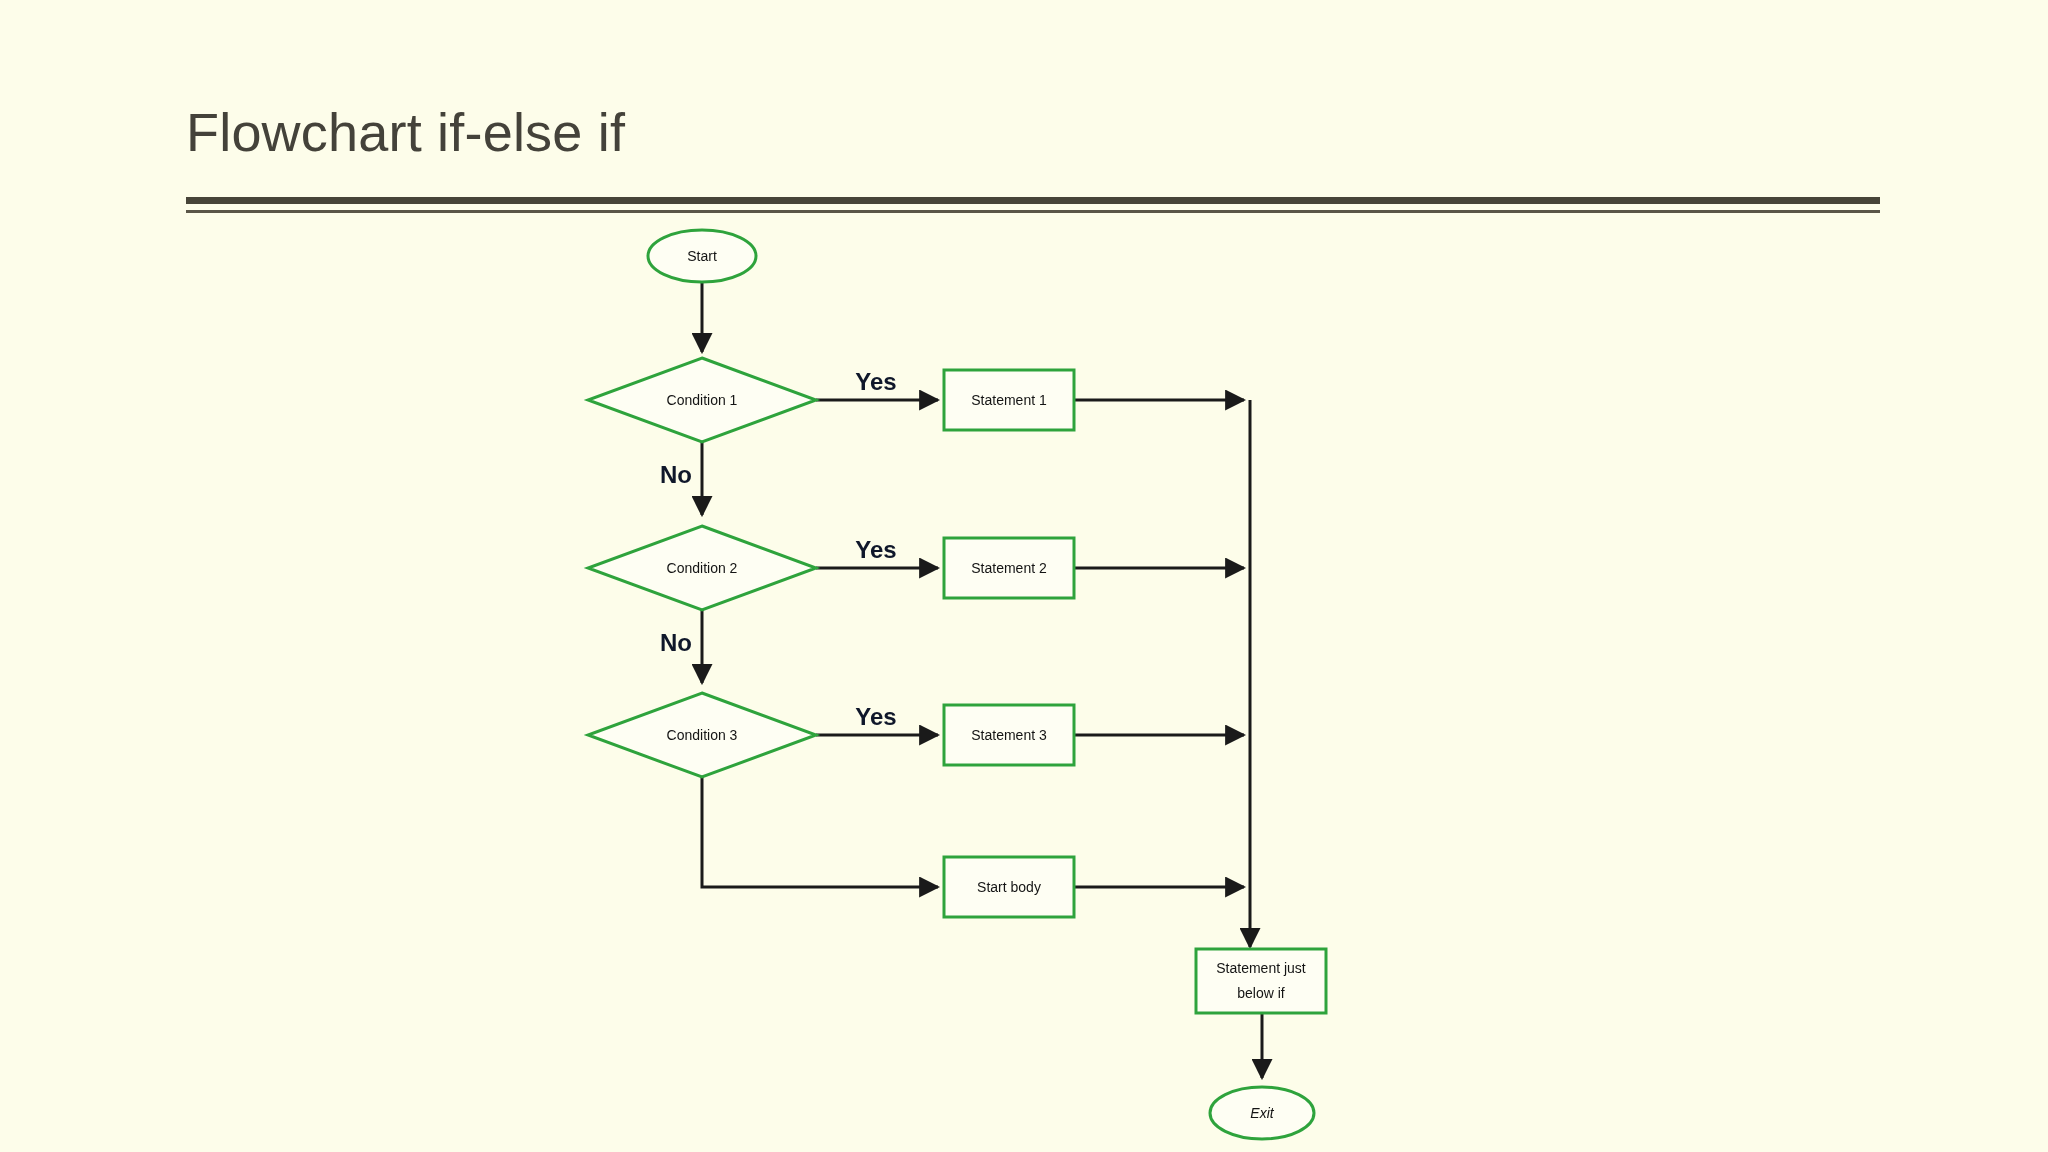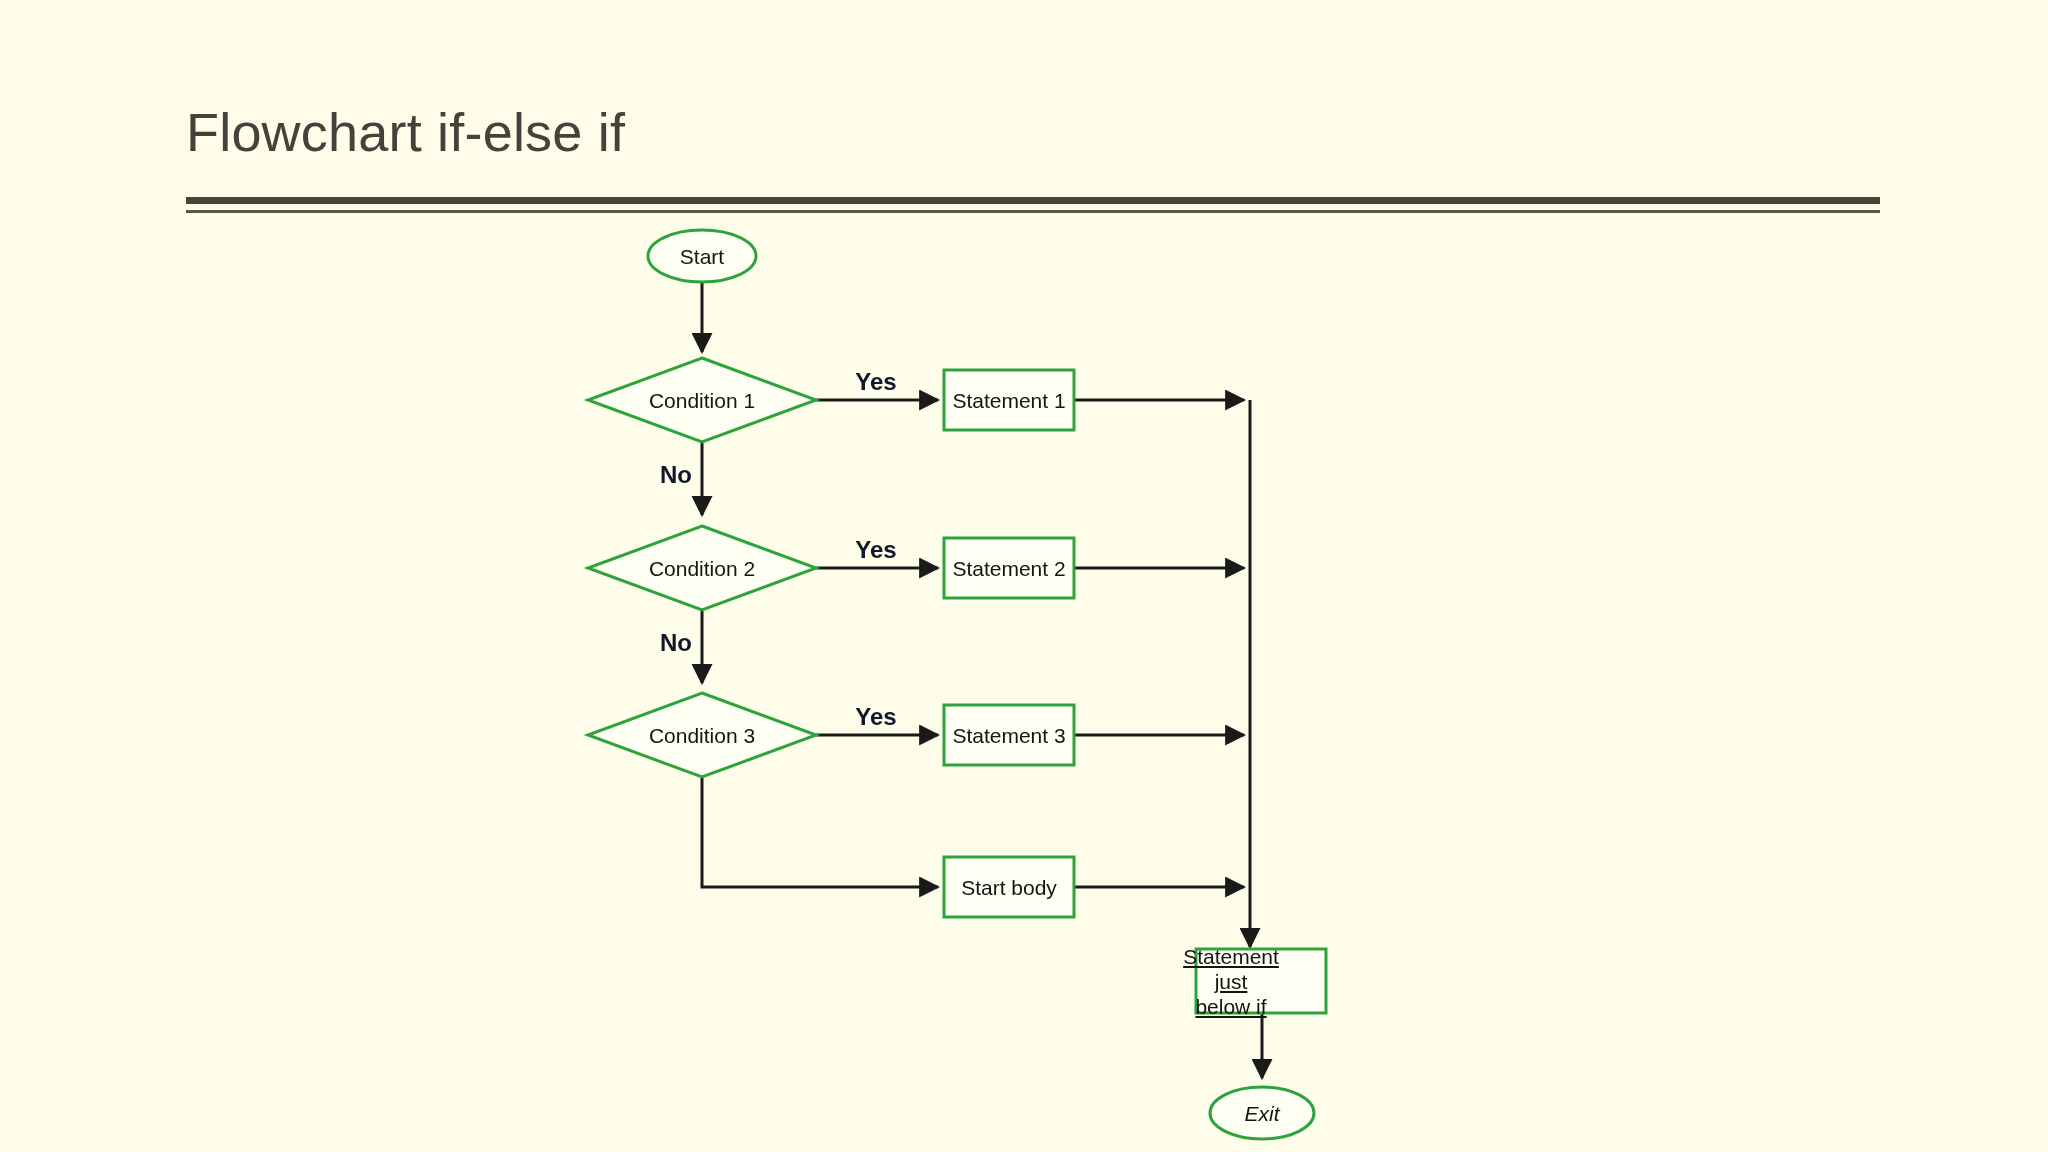--- a/index.html
+++ b/index.html
@@ -77,21 +77,21 @@
   }
 
   
   .node-label {
     position: absolute;
     display: flex;
     align-items: center;
     justify-content: center;
     text-align: center;
     color: #141414;
-    font-size: 21px;
+    font-size: 14px;
     line-height: 25px;
     white-space: pre-line;
     pointer-events: none;
   }
   .edge-label {
     position: absolute;
     color: #0f172a;
     font-size: 24px;
     line-height: 22px;
     text-align: center;
@@ -177,21 +177,21 @@
     <div class="node-label" style="left:598px; top:546px; width:208px; height:44px;">Condition 2</div>
 
     <div class="node-label" style="left:944px; top:538px; width:130px; height:60px;">Statement 2</div>
 
     <div class="node-label" style="left:598px; top:713px; width:208px; height:44px;">Condition 3</div>
 
     <div class="node-label" style="left:944px; top:705px; width:130px; height:60px;border-radius:29px;">Statement 3</div>
 
     <div class="node-label" style="left:944px; top:857px; width:130px; height:60px;">Start body</div>
 
-    <div class="node-label" style="left:1164px; top:949px; width:134px; height:64px;text-decoration:underline;">Statement just
+    <div class="node-label" style="left:1194px; top:949px; width:134px; height:64px;">Statement just
 below if</div>
 
     <div class="node-label" style="left:1196px; top:1089px; width:132px; height:48px;font-style:italic;">Exit</div>
 
     <div class="edge-label" style="left:846px; top:371px; width:60px;">Yes</div>
 
     <div class="edge-label" style="left:846px; top:539px; width:60px;">Yes</div>
 
     <div class="edge-label" style="left:846px; top:706px; width:60px;">Yes</div>
 

